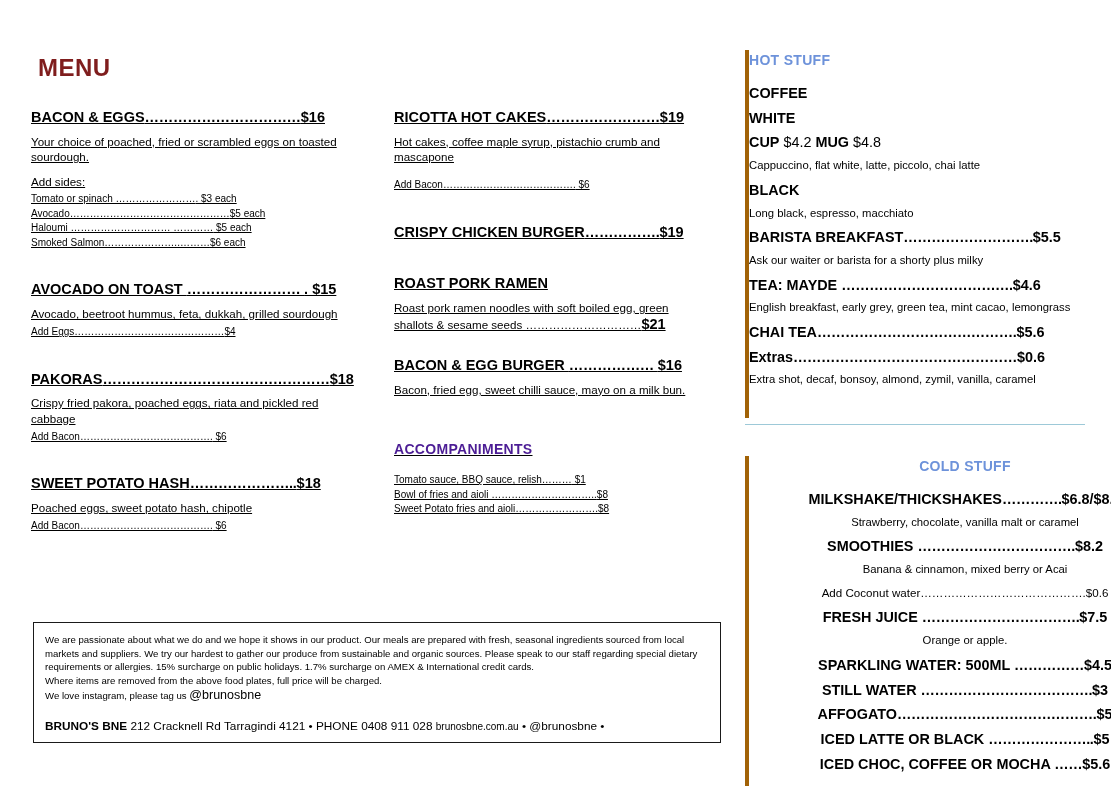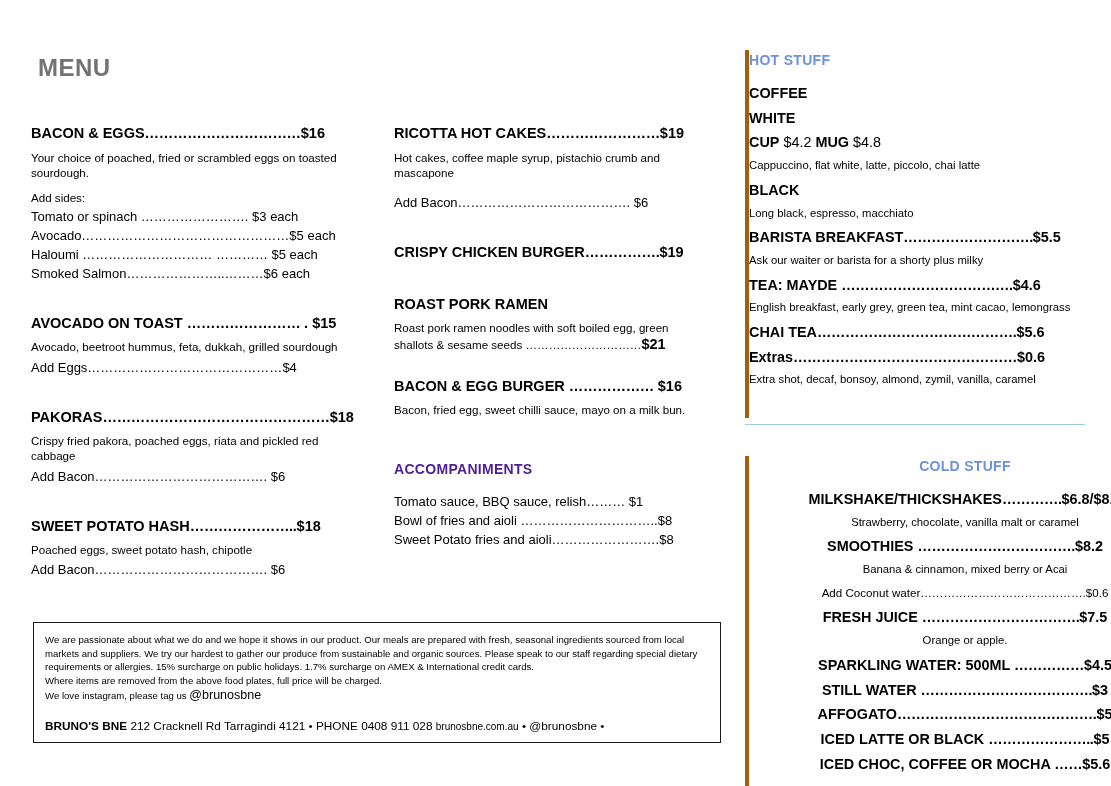--- a/index.html
+++ b/index.html
@@ -29,28 +29,29 @@
     left: 740px; top: 0;
     width: 371px; height: 786px;
   }
 
   
   .menu-title {
     position: absolute;
     left: 38px; top: 54px;
     font-size: 24px;
     font-weight: bold;
-    color: #737373;
+    color: #7f1d1d;
     letter-spacing: 0.5px;
   }
 
   
   .col {
     position: absolute;
-    top: 124px;
+    top: 108px;
+    text-decoration: underline;
   }
   .col-a { left: 31px; width: 325px; }
   .col-b { left: 394px; width: 310px; }
 
   .item { margin-bottom: 4px; }
 
   .item-head {
     font-size: 14.5px;
     font-weight: bold;
     line-height: 1.35;
@@ -65,21 +66,21 @@
     margin: 0 0 4px 0;
   }
 
   .sub-label {
     font-size: 11.6px;
     line-height: 1.32;
     margin: 10px 0 3px 0;
   }
 
   .addline {
-    font-size: 13px;
+    font-size: 10px;
     line-height: 1.45;
     white-space: nowrap;
   }
 
   .gap-lg { height: 26px; }
   .gap-md { height: 18px; }
   .gap-sm { height: 10px; }
   .gap-xl { height: 40px; }
 
   .sec-blue {

